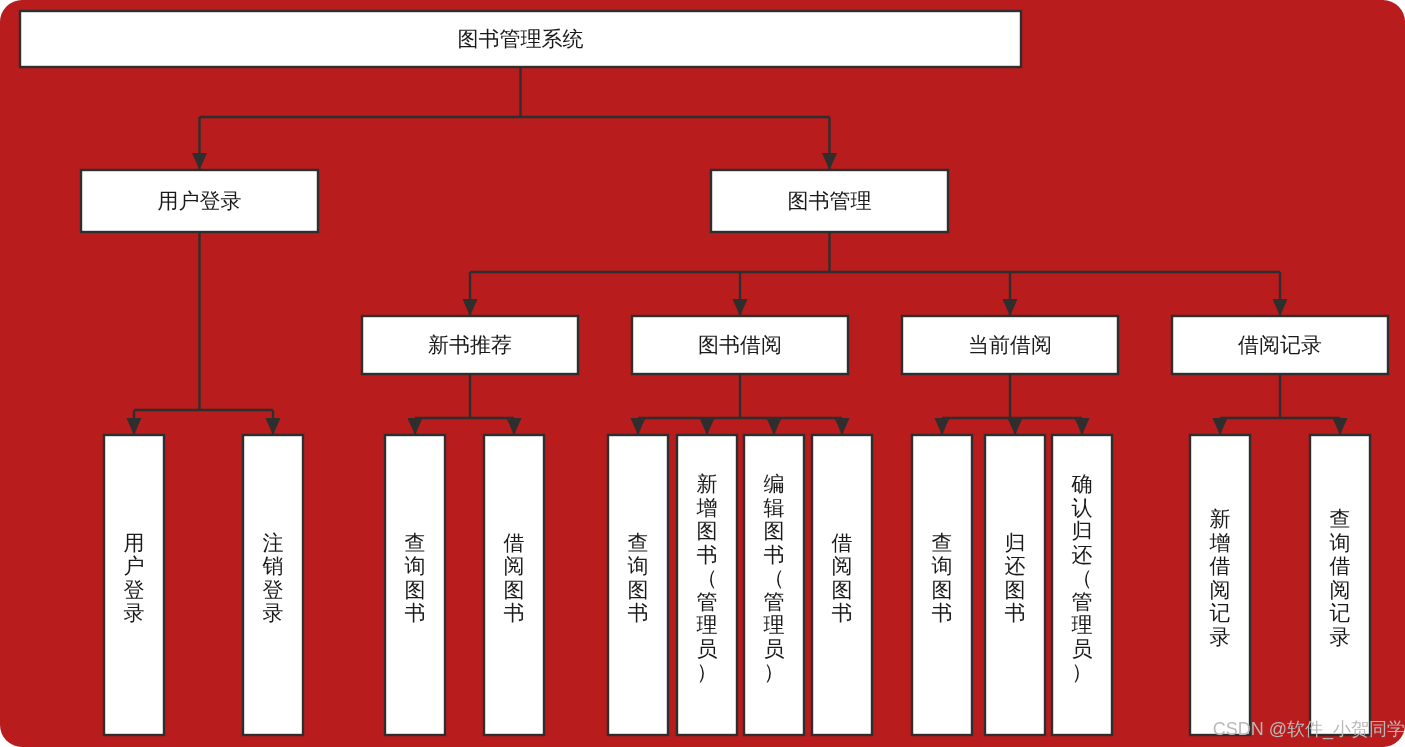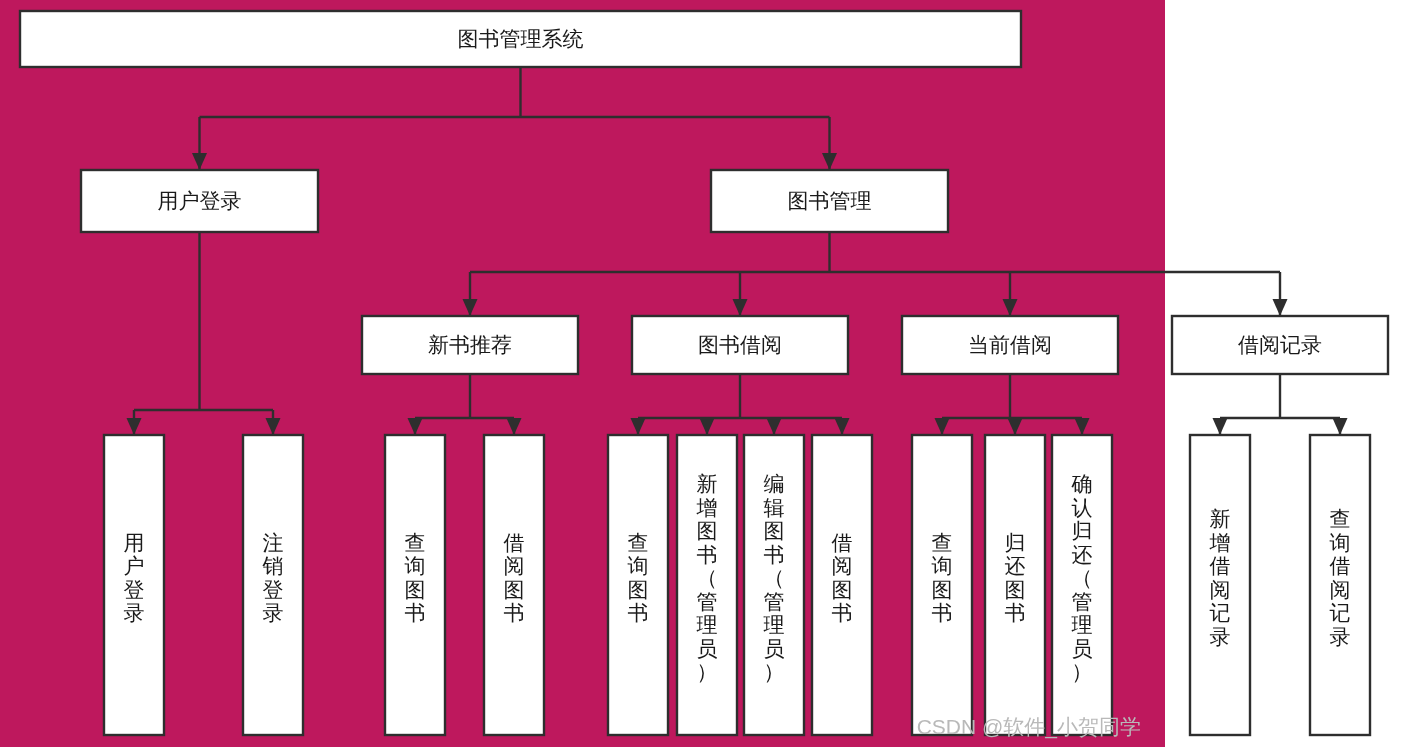--- a/index.html
+++ b/index.html
@@ -9,23 +9,24 @@
     background: #ffffff;
   }
   body {
     width: 1405px;
     height: 747px;
     overflow: hidden;
     font-family: "Liberation Sans", "DejaVu Sans", sans-serif;
   }
   #diagram-root {
     position: relative;
-    width: 1165px;
+    width: 1405px;
     height: 747px;
-    background: #be185d;
+    background: #b91c1c;
+    border-radius: 22px;
   }
   svg#diagram-svg {
     position: absolute;
     left: 0;
     top: 0;
     width: 1405px;
     height: 747px;
     display: block;
   }
   .node-box {
@@ -38,24 +39,24 @@
     stroke-width: 2.4;
     fill: none;
     stroke-linecap: butt;
   }
   .arrow-head {
     fill: #2e2e2e;
     stroke: none;
   }
   .watermark-text {
     position: absolute;
-    right: 24px;
+    right: 0;
     bottom: 6px;
     font-family: "Liberation Sans", "DejaVu Sans", sans-serif;
-    font-size: 21px;
+    font-size: 18px;
     color: #b9b9b9;
     white-space: nowrap;
     user-select: none;
   }
 </style>
 </head>
 <body>
 
 <div id="diagram-root">
   <svg id="diagram-svg" viewBox="0 0 1405 747" xmlns="http://www.w3.org/2000/svg">

